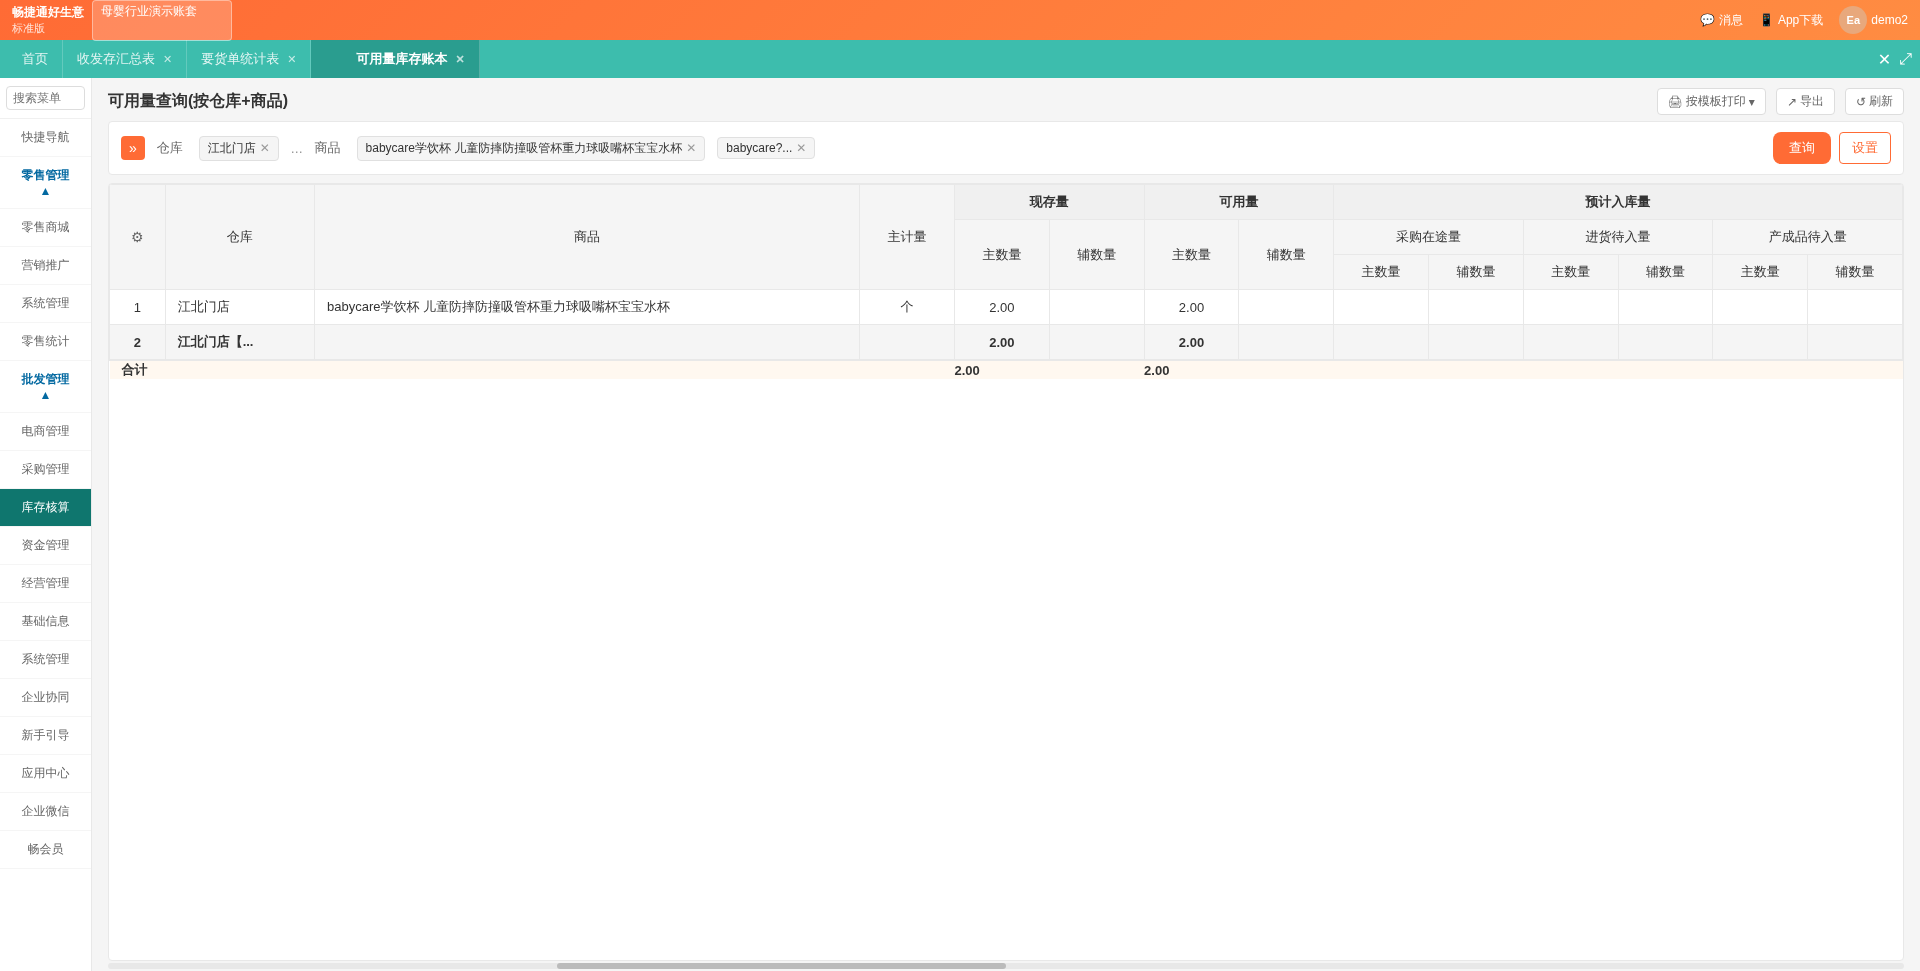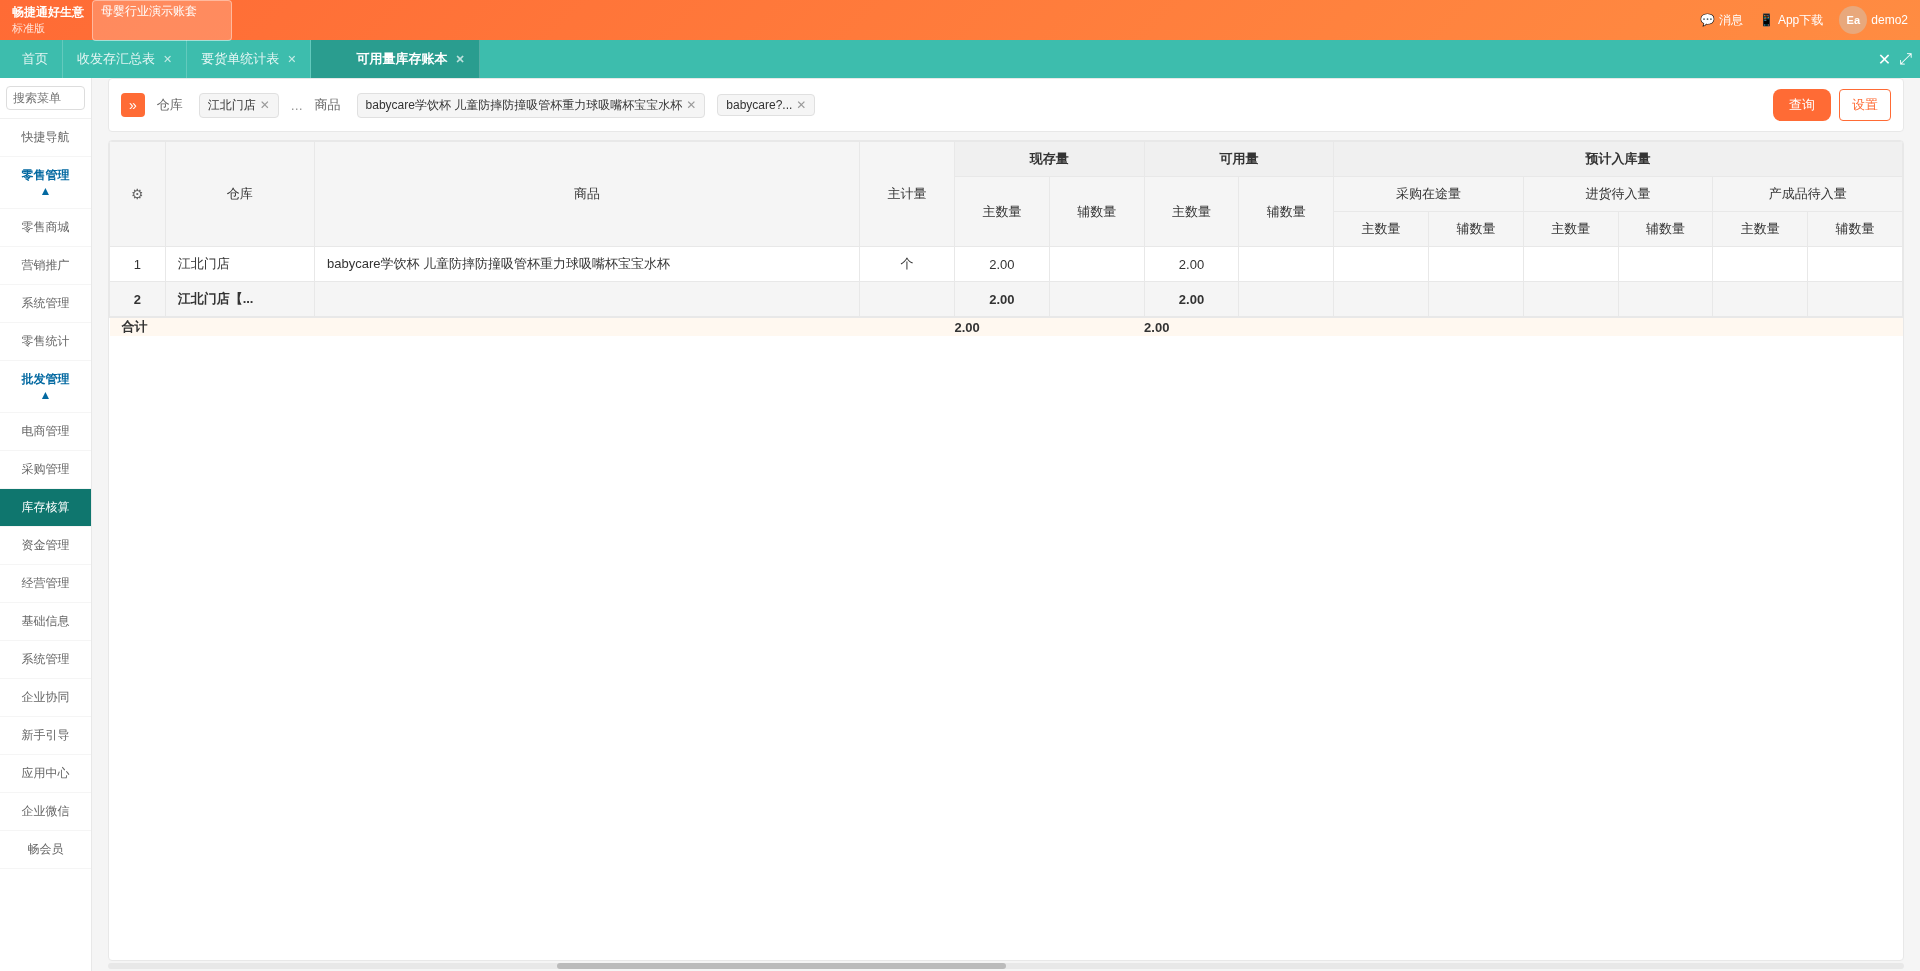--- a/index.html
+++ b/index.html
@@ -426,20 +426,38 @@
     <div class="sidebar-nav-item">
       <span>企业微信</span>
     </div>
     <div class="sidebar-nav-item">
       <span>畅会员</span>
     </div>
   </div>
 
   <div class="content-area">
 
+    <div class="page-header">
+      <div class="page-title">可用量查询(按仓库+商品)</div>
+      <div class="page-actions">
+        <span class="action-btn">
+          <span>🖨</span>
+          <span>按模板打印</span>
+          <span>▾</span>
+        </span>
+        <span class="action-btn">
+          <span>↗</span>
+          <span>导出</span>
+        </span>
+        <span class="action-btn">
+          <span>↺</span>
+          <span>刷新</span>
+        </span>
+      </div>
+    </div>
 
     <div class="filter-row">
       <button class="filter-toggle">»</button>
       <span class="filter-label">仓库</span>
       <div class="filter-tag">
         <span>江北门店</span>
         <span class="remove">✕</span>
       </div>
       <span class="filter-more">...</span>
       <span class="filter-label">商品</span>

